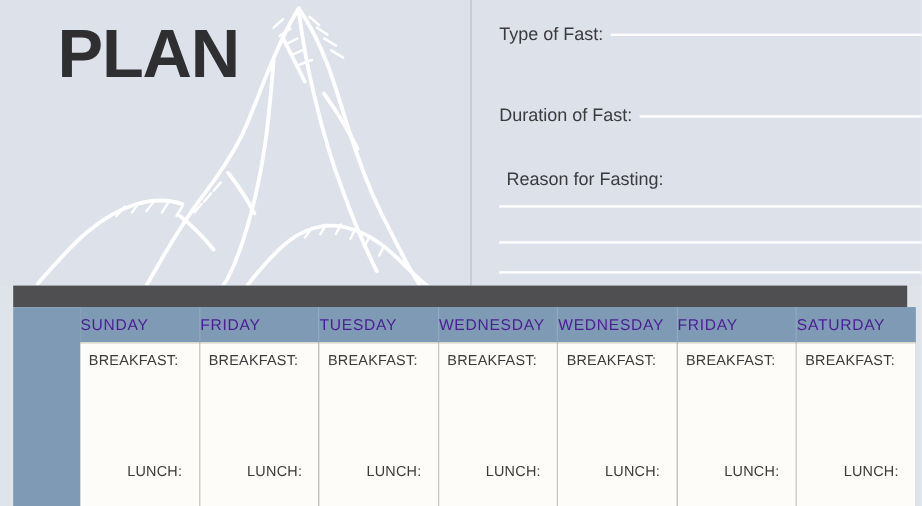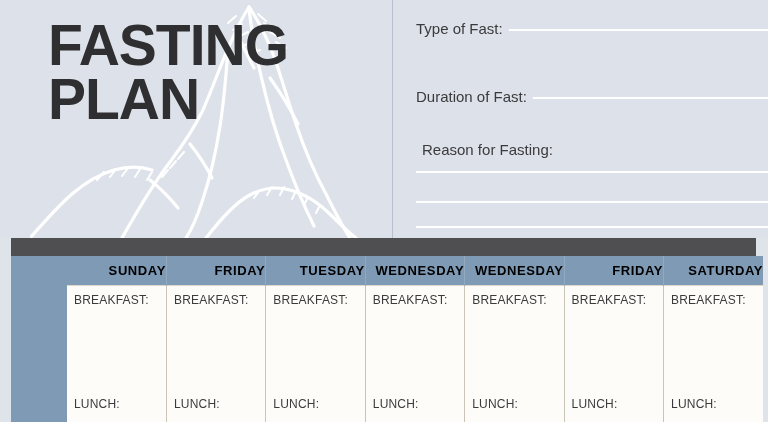--- a/index.html
+++ b/index.html
@@ -133,25 +133,25 @@
     background: #7f9ab5;
   }
   table.planner {
     border-collapse: collapse;
     width: 696px;
     table-layout: fixed;
   }
   table.planner th {
     height: 29px;
     background: #7f9ab5;
-    color: #000000;
+    color: #4c1d95;
     font-size: 13px;
-    font-weight: bold;
+    font-weight: normal;
     letter-spacing: 0.6px;
-    text-align: right;
+    text-align: left;
     vertical-align: middle;
     border-right: 1px solid #93a9c0;
     border-left: 1px solid #93a9c0;
     padding: 0;
   }
   table.planner th:first-child { border-left: none; }
   table.planner th:last-child { border-right: none; }
 
   table.planner td {
     background: #fdfcf8;
@@ -171,21 +171,21 @@
   }
   .meal-label {
     position: absolute;
     left: 7px;
     font-size: 12px;
     color: #3b3b3d;
     letter-spacing: 0.2px;
     white-space: nowrap;
   }
   .meal-breakfast { top: 7px; }
-  .meal-lunch { top: 111px; }
+  .meal-lunch { top: 100px; margin-left: 32px; }
 </style>
 </head>
 <body>
 
 <div class="page">
 
   <div class="banner">
 
     <svg class="mountain-art" viewBox="0 0 370 244" aria-hidden="true">
       <g fill="none" stroke="#ffffff" stroke-width="3.2" stroke-linecap="round" stroke-linejoin="round">
@@ -205,21 +205,20 @@
         <path d="M228 20 l8 7 M234 29 l9 6 M240 38 l10 6 M246 48 l10 6"></path>
         <path d="M74 178 l-7 8 M86 175 l-6 8 M98 174 l-6 8 M110 175 l-5 8 M122 178 l-5 8"></path>
         <path d="M230 196 l-6 8 M242 193 l-5 8 M254 193 l-4 8 M266 197 l-4 8 M278 203 l-4 8 M290 211 l-4 8"></path>
         <path d="M154 158 l-6 7 M146 167 l-6 7 M138 176 l-6 7"></path>
       </g>
     </svg>
 
     <div class="banner-divider"></div>
 
     <div class="title-block">
-      <span class="title-line">FASTING</span>
       <span class="title-line">PLAN</span>
     </div>
 
     <div class="form-area">
 
       <div class="field-row" style="top:20px;">
         <span class="field-label">Type of Fast:</span>
         <span class="field-rule"></span>
       </div>
 

